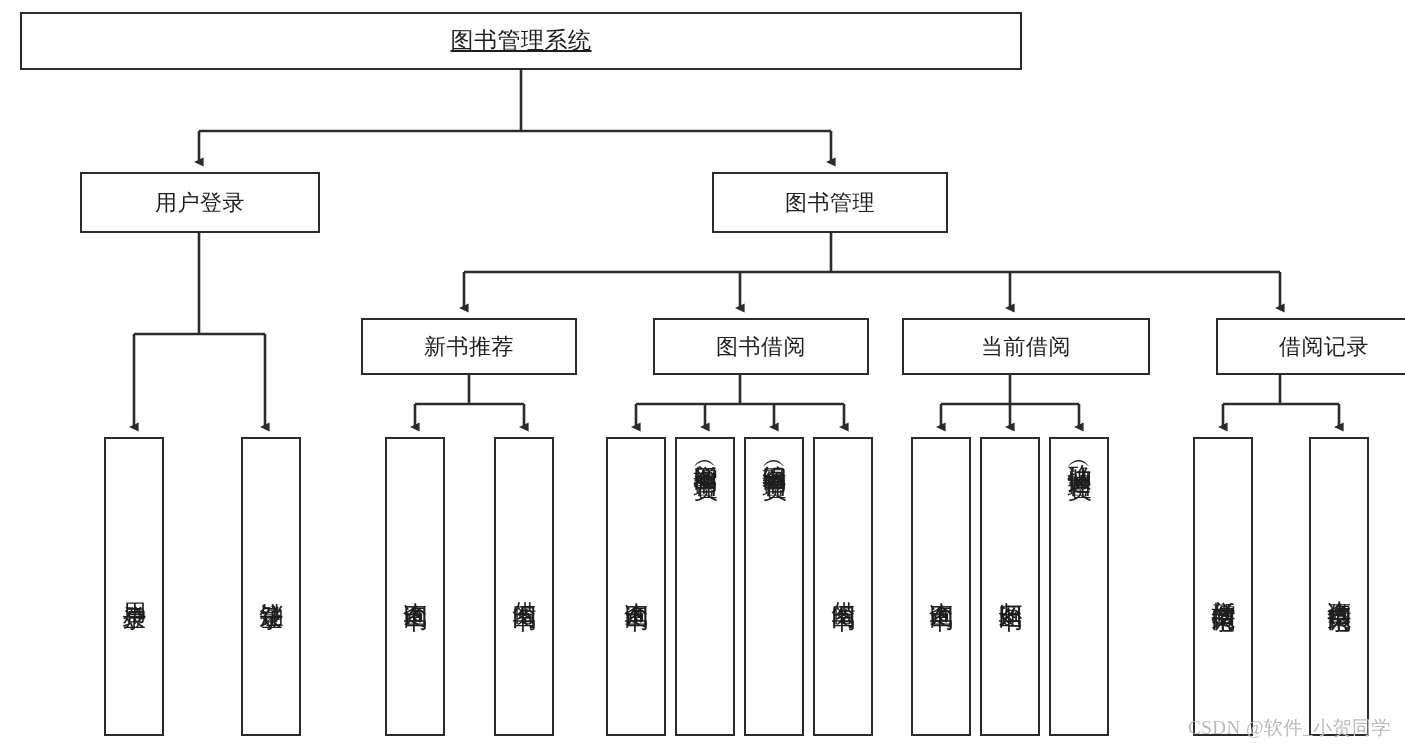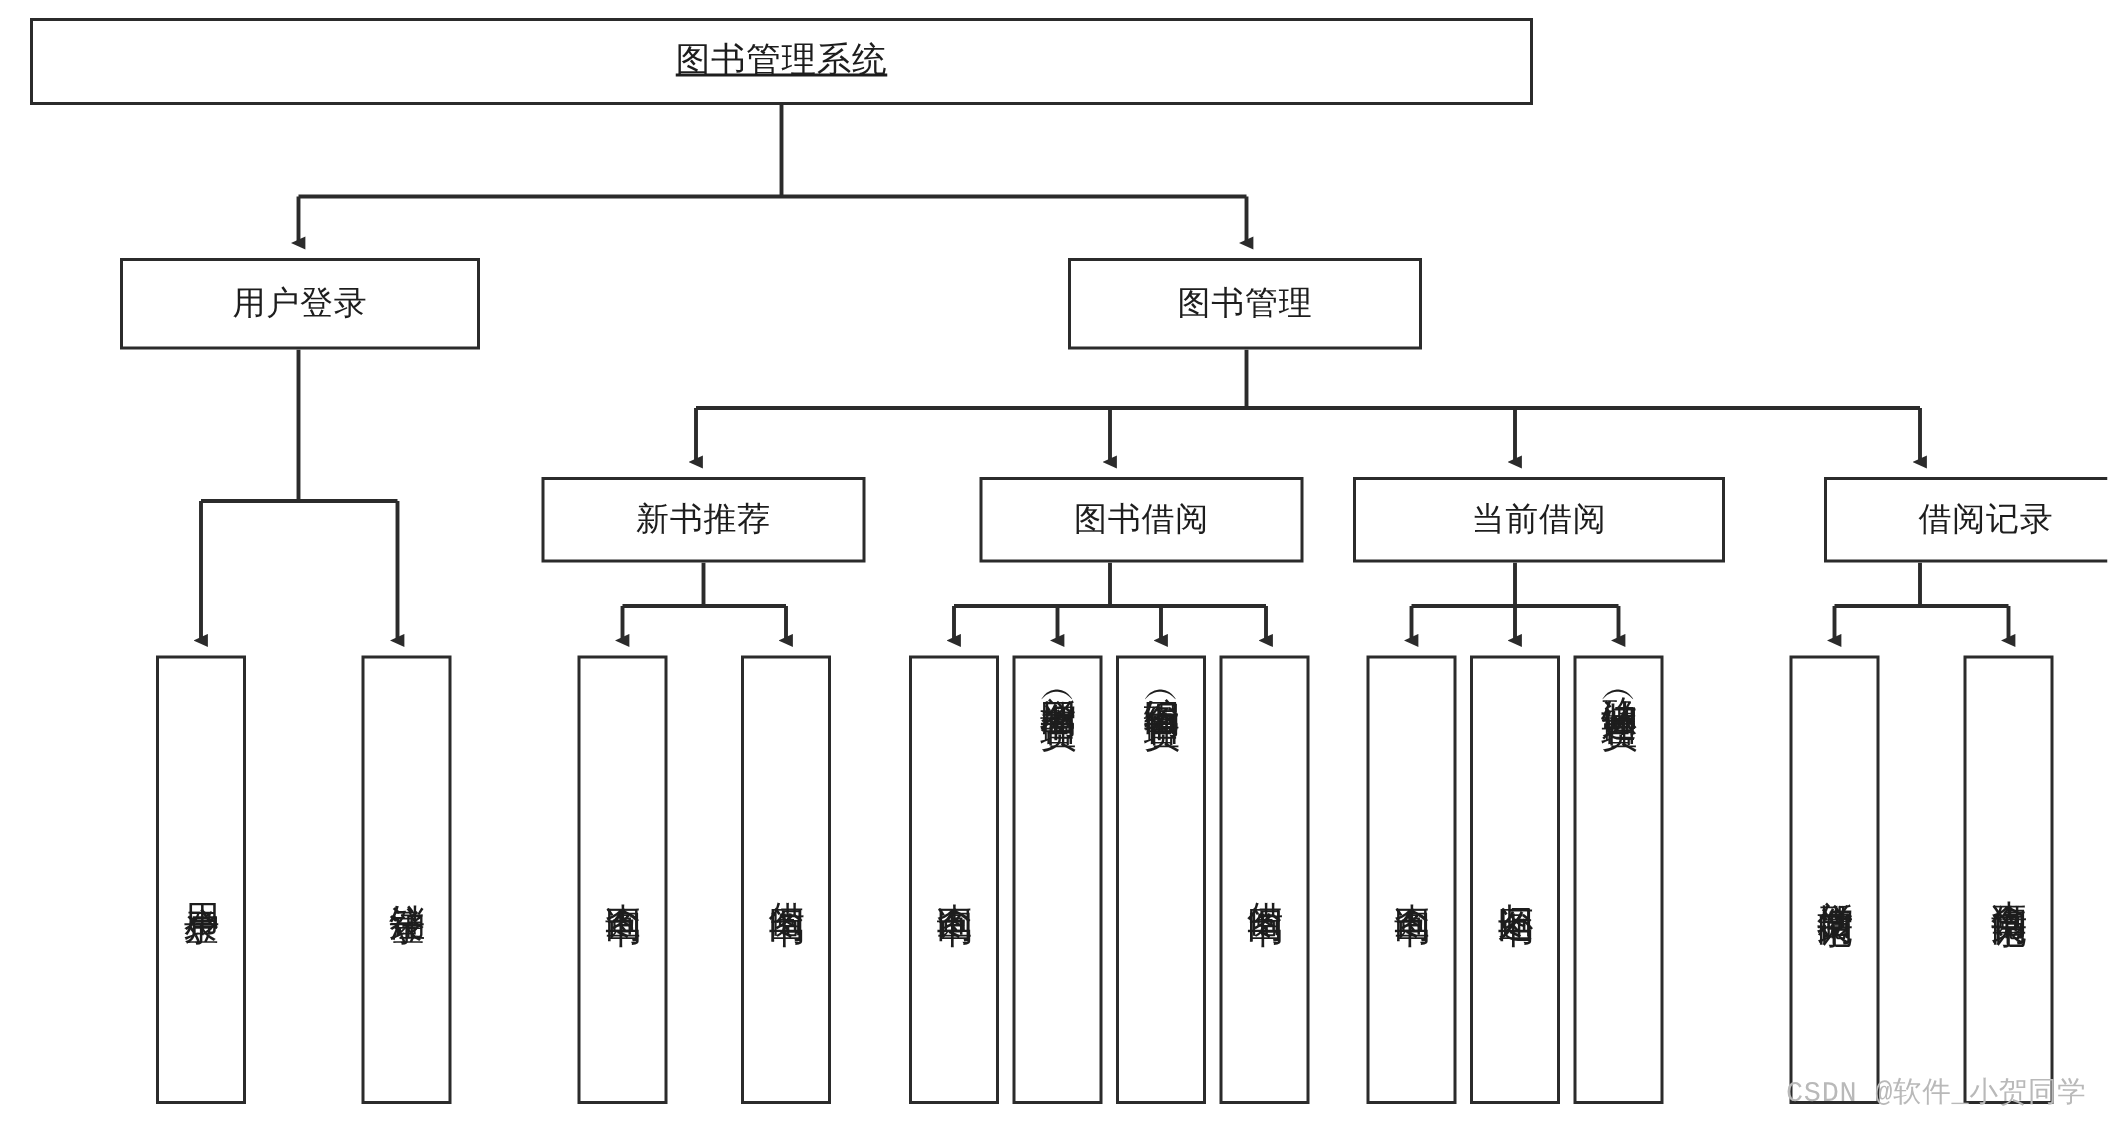--- a/index.html
+++ b/index.html
@@ -73,21 +73,21 @@
   }
   .watermark {
     position: absolute;
     right: 14px;
     bottom: 6px;
     font-size: 19px;
     color: #b9b9b9;
     letter-spacing: 0.5px;
     z-index: 6;
     white-space: nowrap;
-    font-family: Liberation Mono, monospace;
+    font-family: Liberation Serif, serif;
   }
 </style>
 </head>
 <body>
 
 <div id="diagram-canvas">
 
   <svg id="edge-layer" viewBox="0 0 1405 747" width="1405" height="747" xmlns="http://www.w3.org/2000/svg">
     <defs>
       <marker id="arrow" markerWidth="10" markerHeight="10" refX="4.6" refY="5" orient="auto" markerUnits="userSpaceOnUse">

